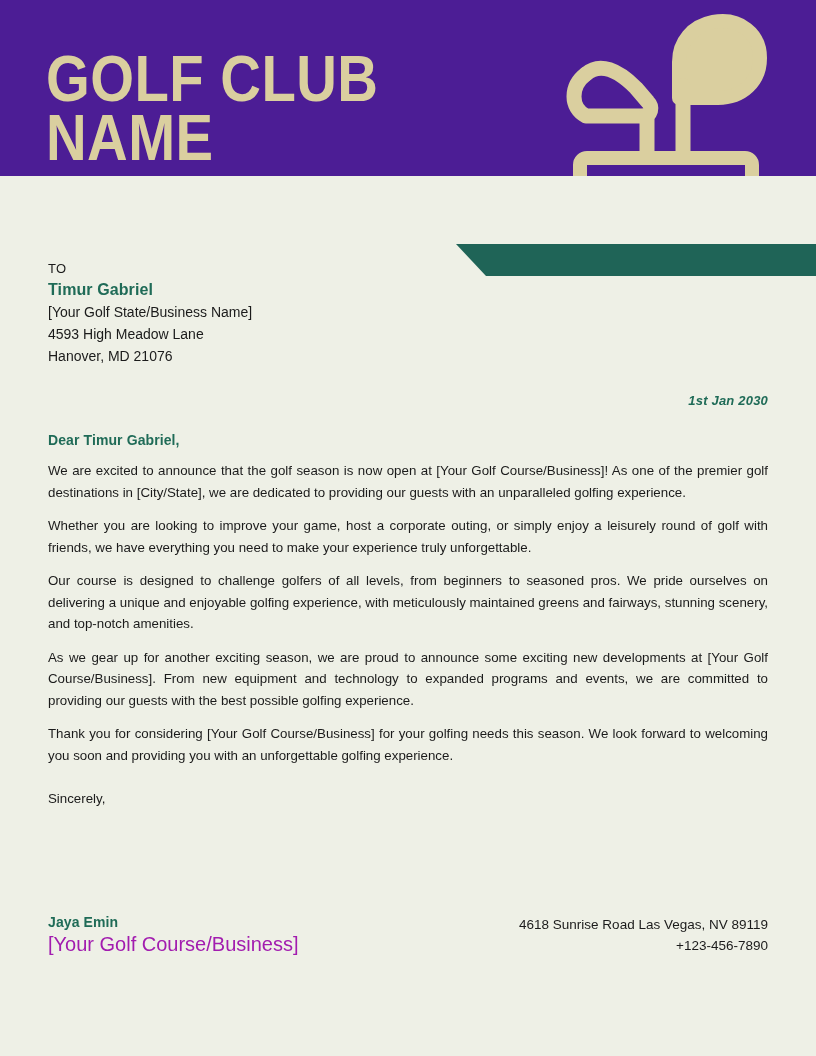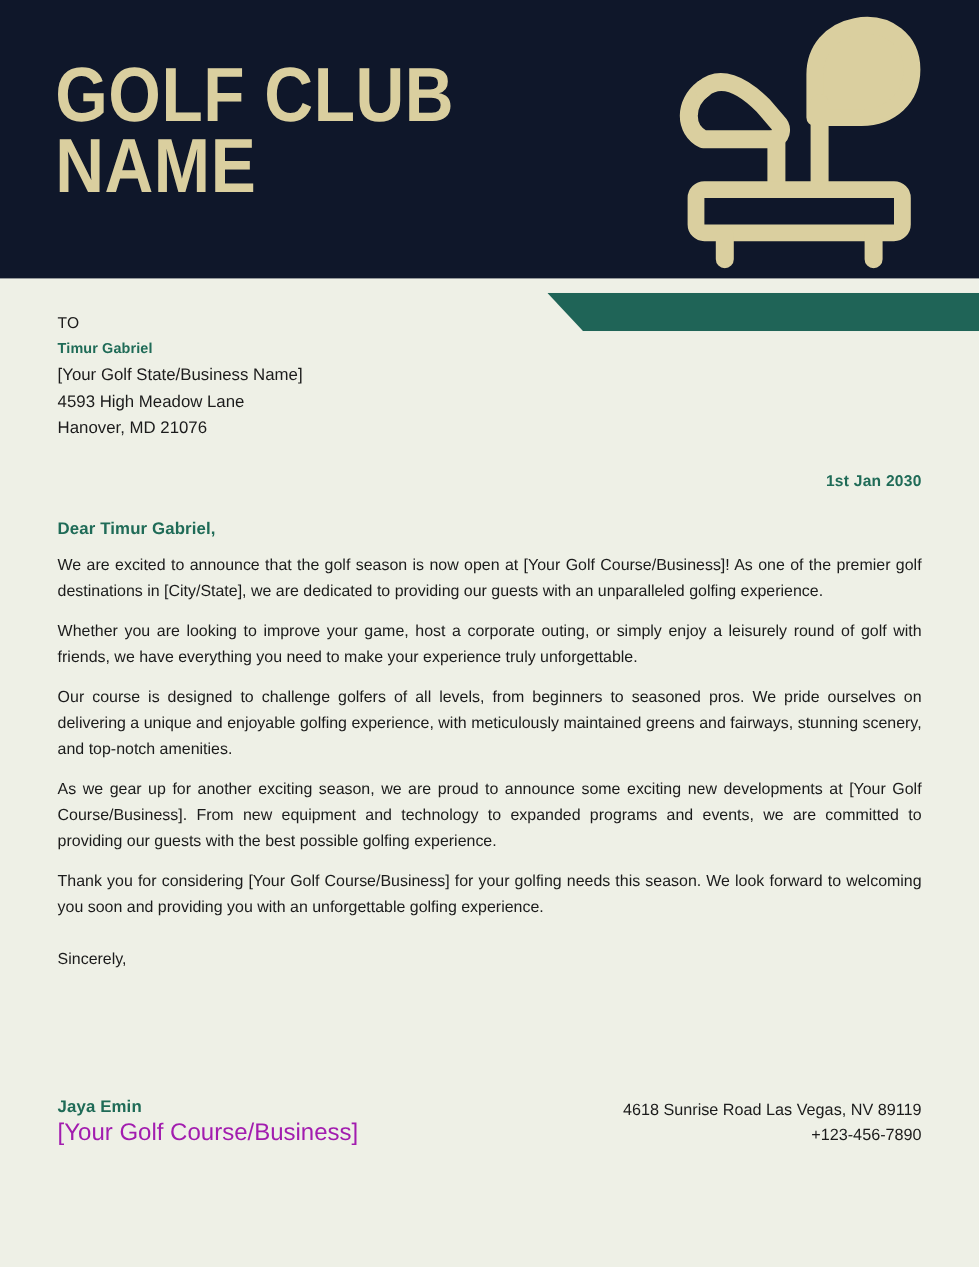--- a/index.html
+++ b/index.html
@@ -15,22 +15,22 @@
     overflow: hidden;
     position: relative;
   }
 
   
   .header-band {
     position: absolute;
     left: 0;
     top: 0;
     width: 816px;
-    height: 232px;
-    background: #0f172a;
+    height: 176px;
+    background: #4c1d95;
     overflow: hidden;
   }
   .header-title {
     position: absolute;
     left: 46px;
     top: 50px;
     width: 430px;
     margin: 0;
     font-family: "Liberation Sans Narrow", "Liberation Sans", sans-serif;
     font-weight: 700;
@@ -77,39 +77,40 @@
     width: 720px;
   }
 
   .to-label {
     font-size: 13px;
     line-height: 21px;
     color: #1b1b1b;
     letter-spacing: 0.2px;
   }
   .recipient-name {
-    font-size: 12px;
+    font-size: 16px;
     line-height: 22px;
     font-weight: 700;
     color: #1f6b57;
     letter-spacing: 0.1px;
   }
   .recipient-line {
     font-size: 14px;
     line-height: 22px;
     color: #1b1b1b;
   }
 
   .letter-date {
     margin-top: 26px;
     text-align: right;
     font-size: 13px;
     font-weight: 700;
     color: #1f6b57;
     letter-spacing: 0.2px;
+    font-style: italic;
   }
 
   .salutation {
     margin-top: 24px;
     font-size: 14px;
     font-weight: 700;
     color: #1f6b57;
     letter-spacing: 0.1px;
   }
 

